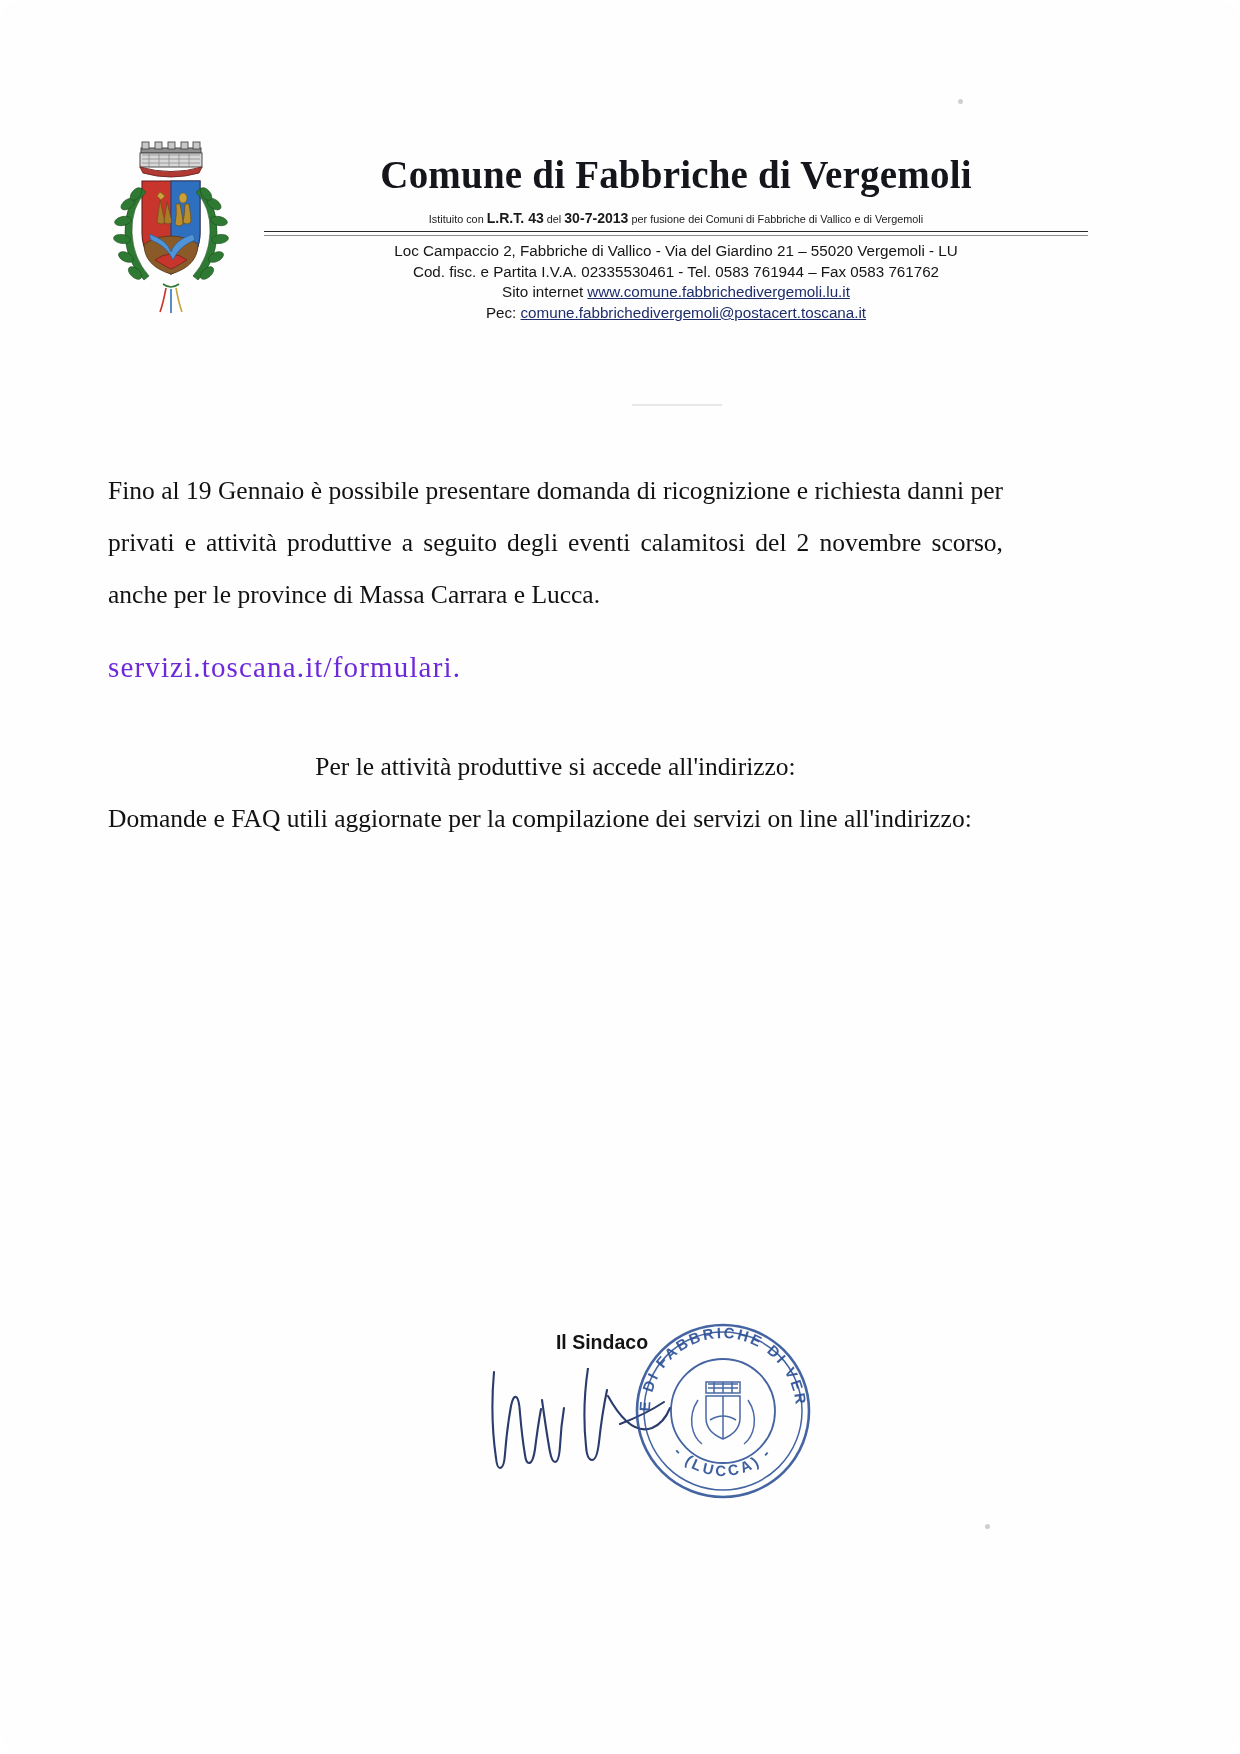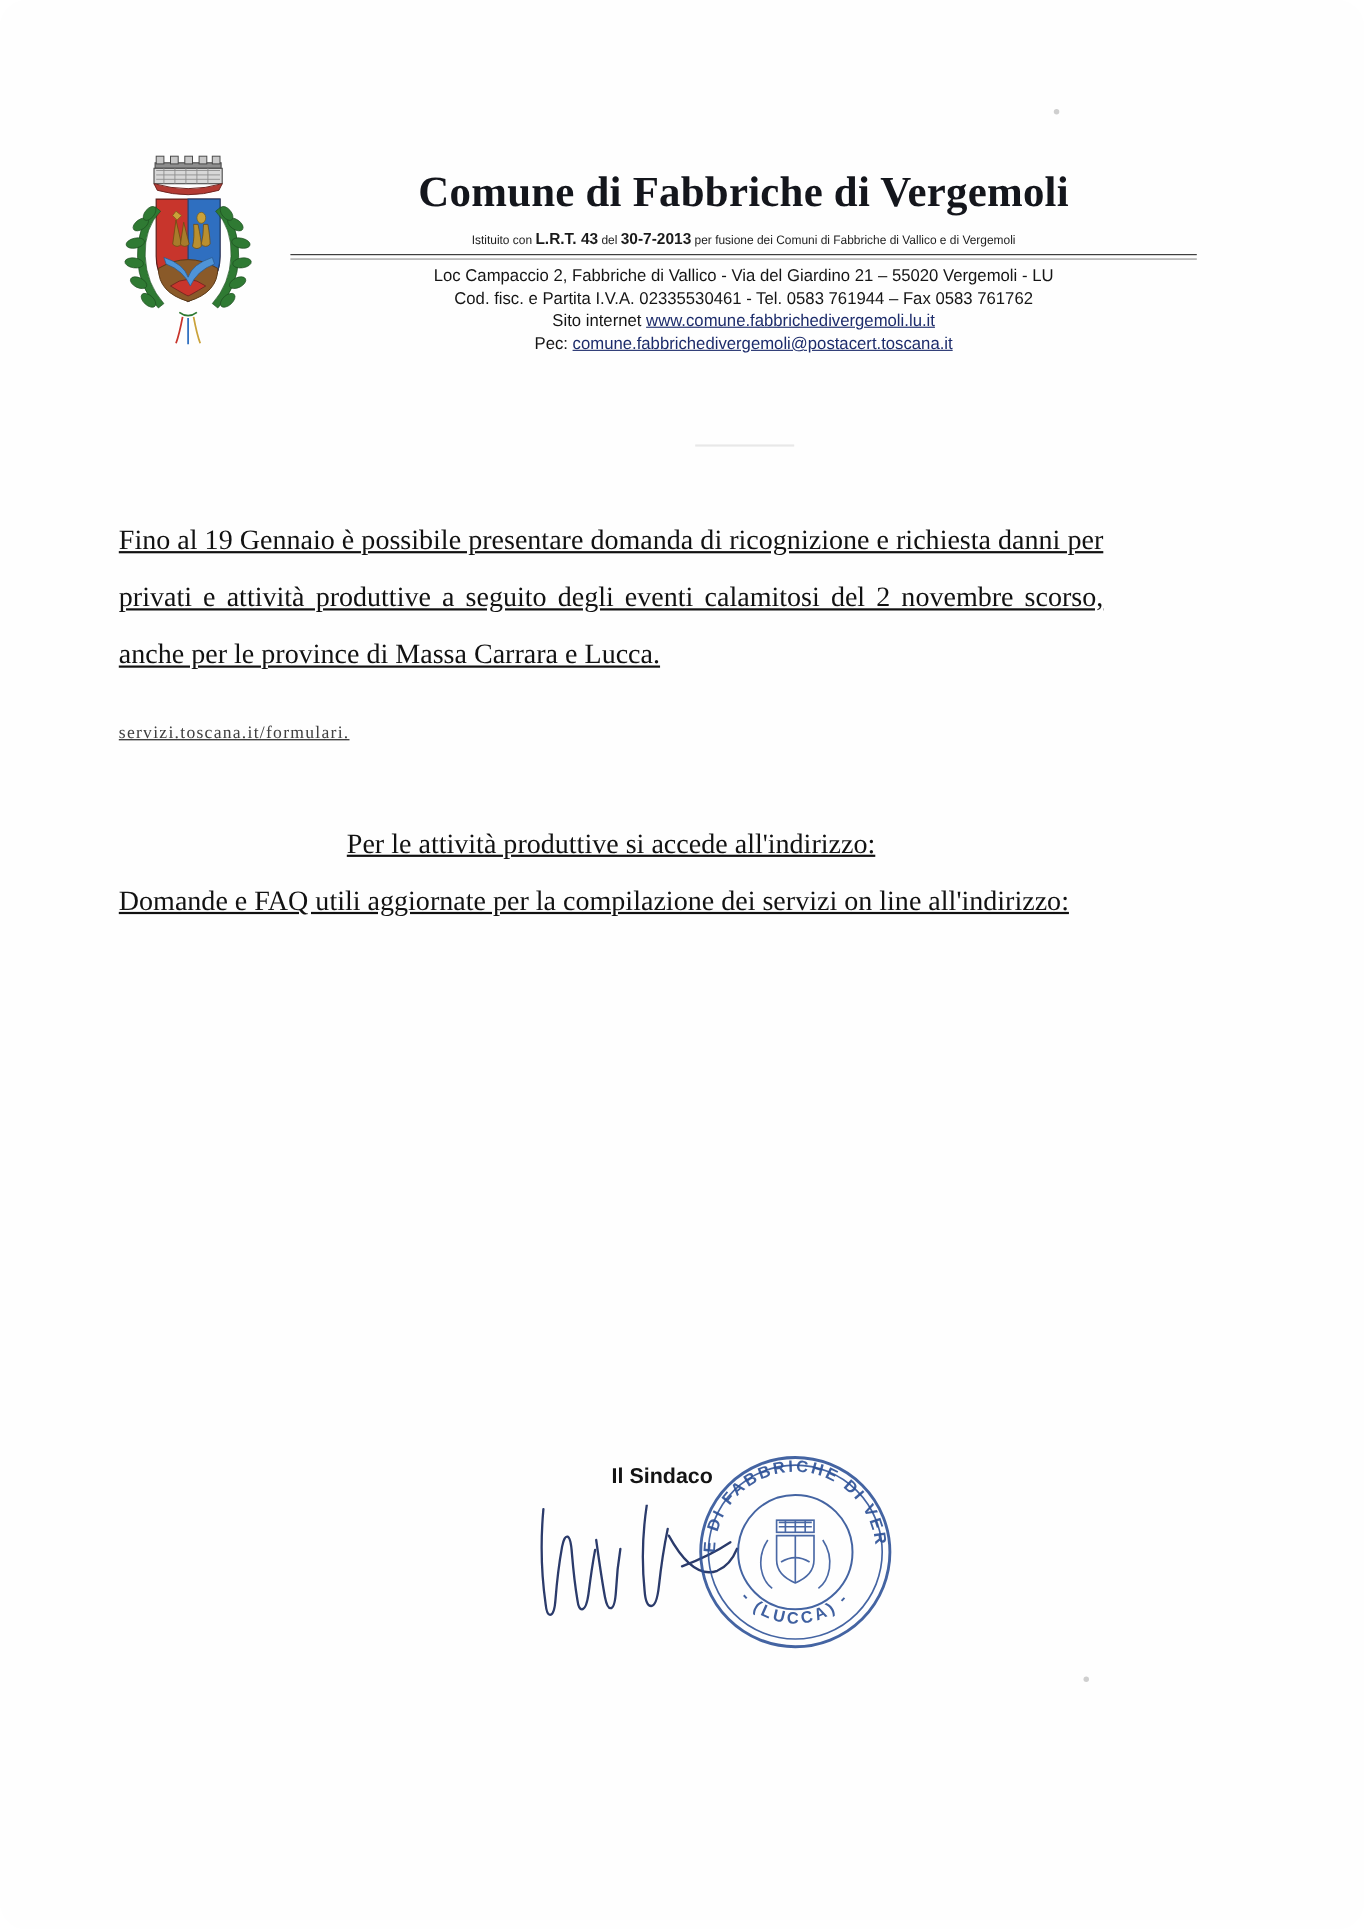--- a/index.html
+++ b/index.html
@@ -96,21 +96,20 @@
     color: #1d2c6b;
     text-decoration: underline;
   }
 
   
   .body-text {
     position: absolute;
     left: 108px;
     top: 465px;
     width: 895px;
-    text-decoration: underline;
   }
 
   p.para {
     margin: 0 0 0 0;
     font-size: 25.5px;
     line-height: 52px;
     text-align: justify;
     text-justify: inter-word;
     color: #121212;
     font-family: "Liberation Serif", serif;
@@ -120,24 +119,24 @@
   .gap-sm { height: 10px; }
   .gap-md { height: 48px; }
   .gap-lg { height: 56px; }
 
   .faded {
     color: #6f6f6f;
     text-shadow: 0 0 0.6px rgba(120,120,120,0.5);
   }
 
   .urlline {
-    font-size: 16px;
+    font-size: 29px;
     line-height: 52px;
     letter-spacing: 1.15px;
-    color: #404040;
+    color: #6d28d9;
     font-family: "Liberation Serif", serif;
   }
 
   
   .sign-block {
     position: absolute;
     left: 452px;
     top: 1327px;
     width: 300px;
     text-align: center;

